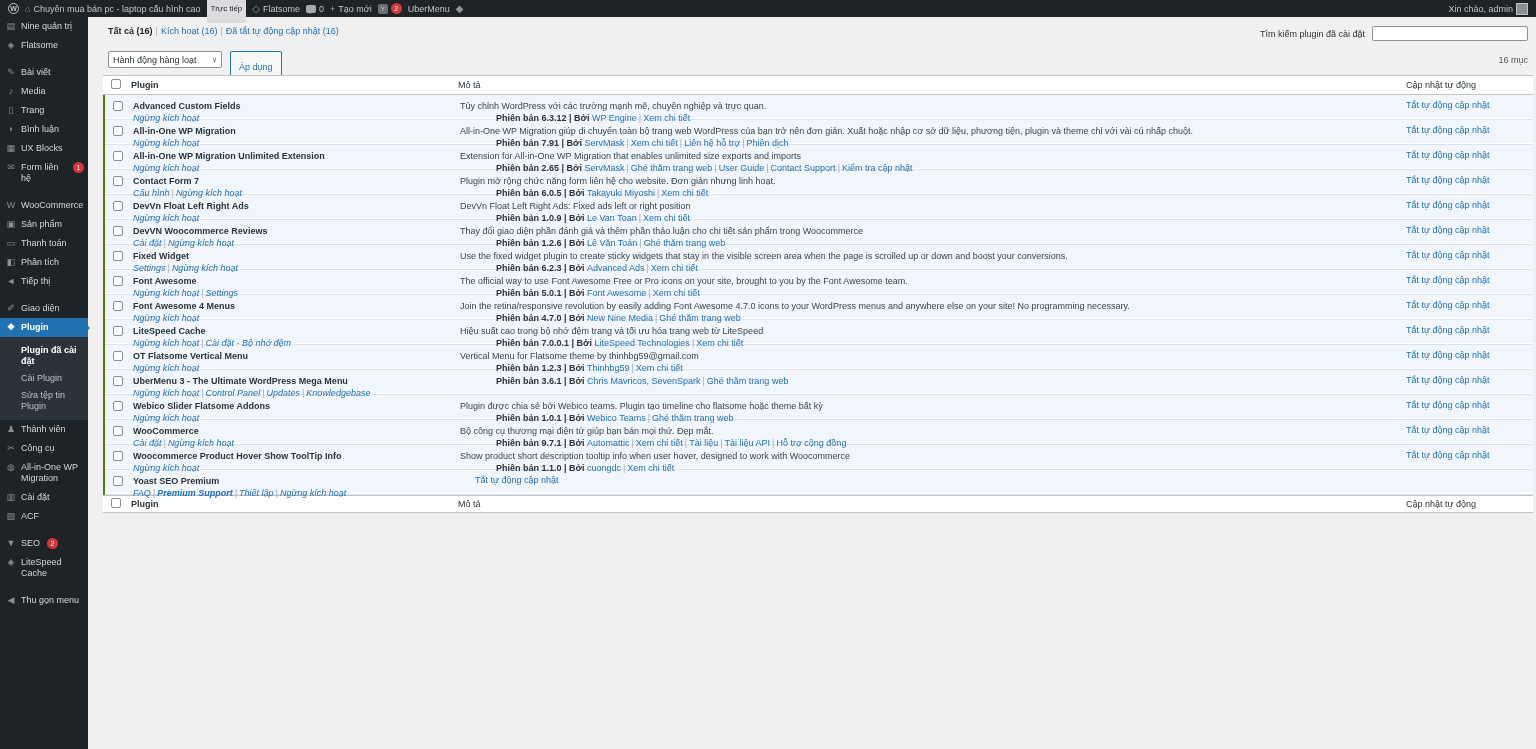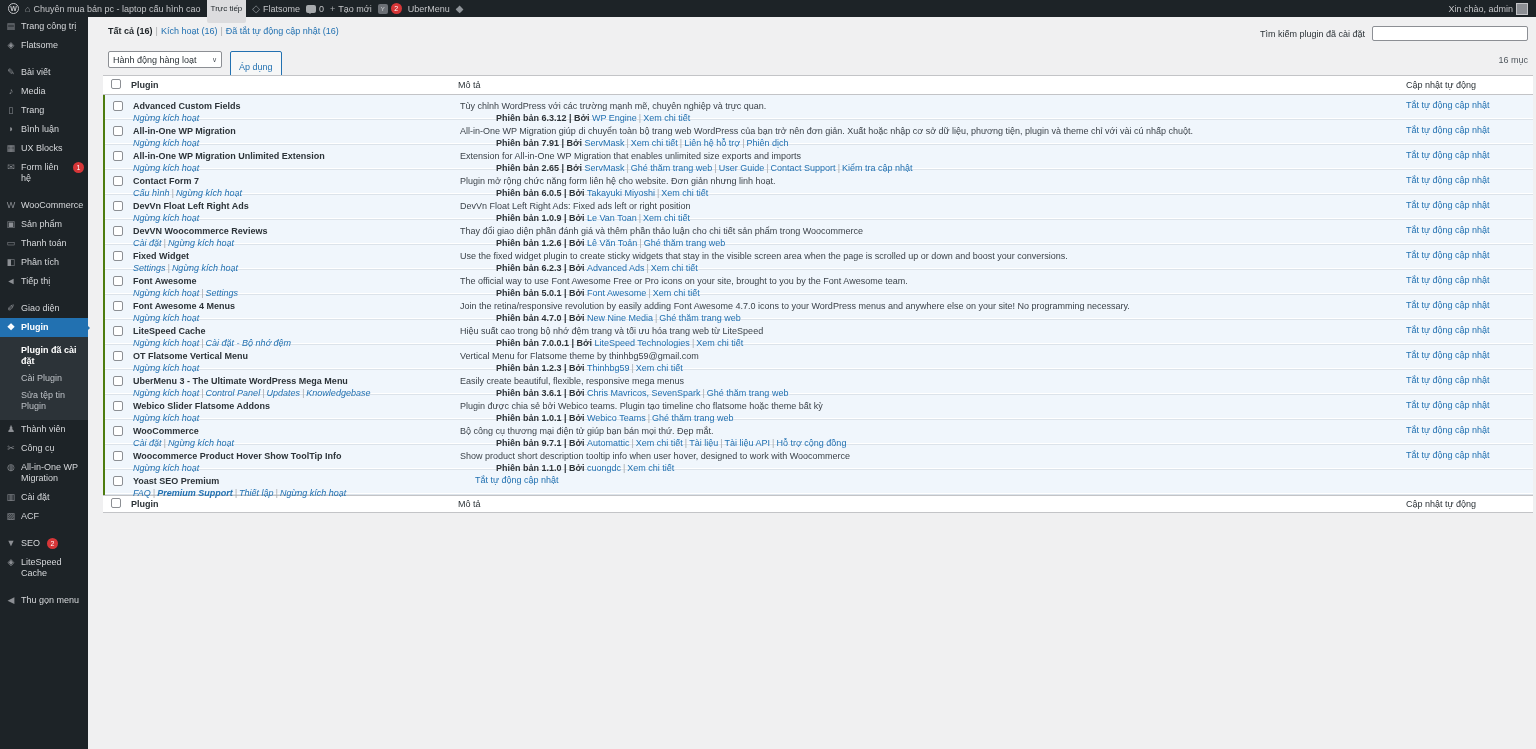--- a/index.html
+++ b/index.html
@@ -118,21 +118,21 @@
   <span class="spacer"></span>
   <span class="abitem">
     <span>Xin chào, admin</span>
     <span class="avatar"></span>
   </span>
 </div>
 
 <div id="sidebar">
     <div class="sb-item">
       <span class="ico">▤</span>
-      <span>Trang công trị</span>
+      <span>Nine quản trị</span>
     </div>
     <div class="sb-item">
       <span class="ico">◈</span>
       <span>Flatsome</span>
     </div>
     <div class="sb-sep"></div>
     <div class="sb-item">
       <span class="ico">✎</span>
       <span>Bài viết</span>
     </div>
@@ -379,21 +379,20 @@
         </span>
         <span class="col-auto"><a>Tắt tự động cập nhật</a></span>
       </div>
       <div class="prow">
         <span class="col-cb"><span class="checkbox"></span></span>
         <span class="col-name">
           <div class="pname">UberMenu 3 - The Ultimate WordPress Mega Menu</div>
           <div class="actions"><a>Ngừng kích hoạt</a><span class="sep">|</span><a>Control Panel</a><span class="sep">|</span><a>Updates</a><span class="sep">|</span><a>Knowledgebase</a></div>
         </span>
         <span class="col-desc">
-          <div class="pdesc">Easily create beautiful, flexible, responsive mega menus</div>
           <div class="pmeta"><b>Phiên bản 3.6.1 | Bởi </b><a>Chris Mavricos, SevenSpark</a><span class="sep">|</span><a>Ghé thăm trang web</a></div>
         </span>
         <span class="col-auto"><a>Tắt tự động cập nhật</a></span>
       </div>
       <div class="prow">
         <span class="col-cb"><span class="checkbox"></span></span>
         <span class="col-name">
           <div class="pname">Webico Slider Flatsome Addons</div>
           <div class="actions"><a>Ngừng kích hoạt</a></div>
         </span>

